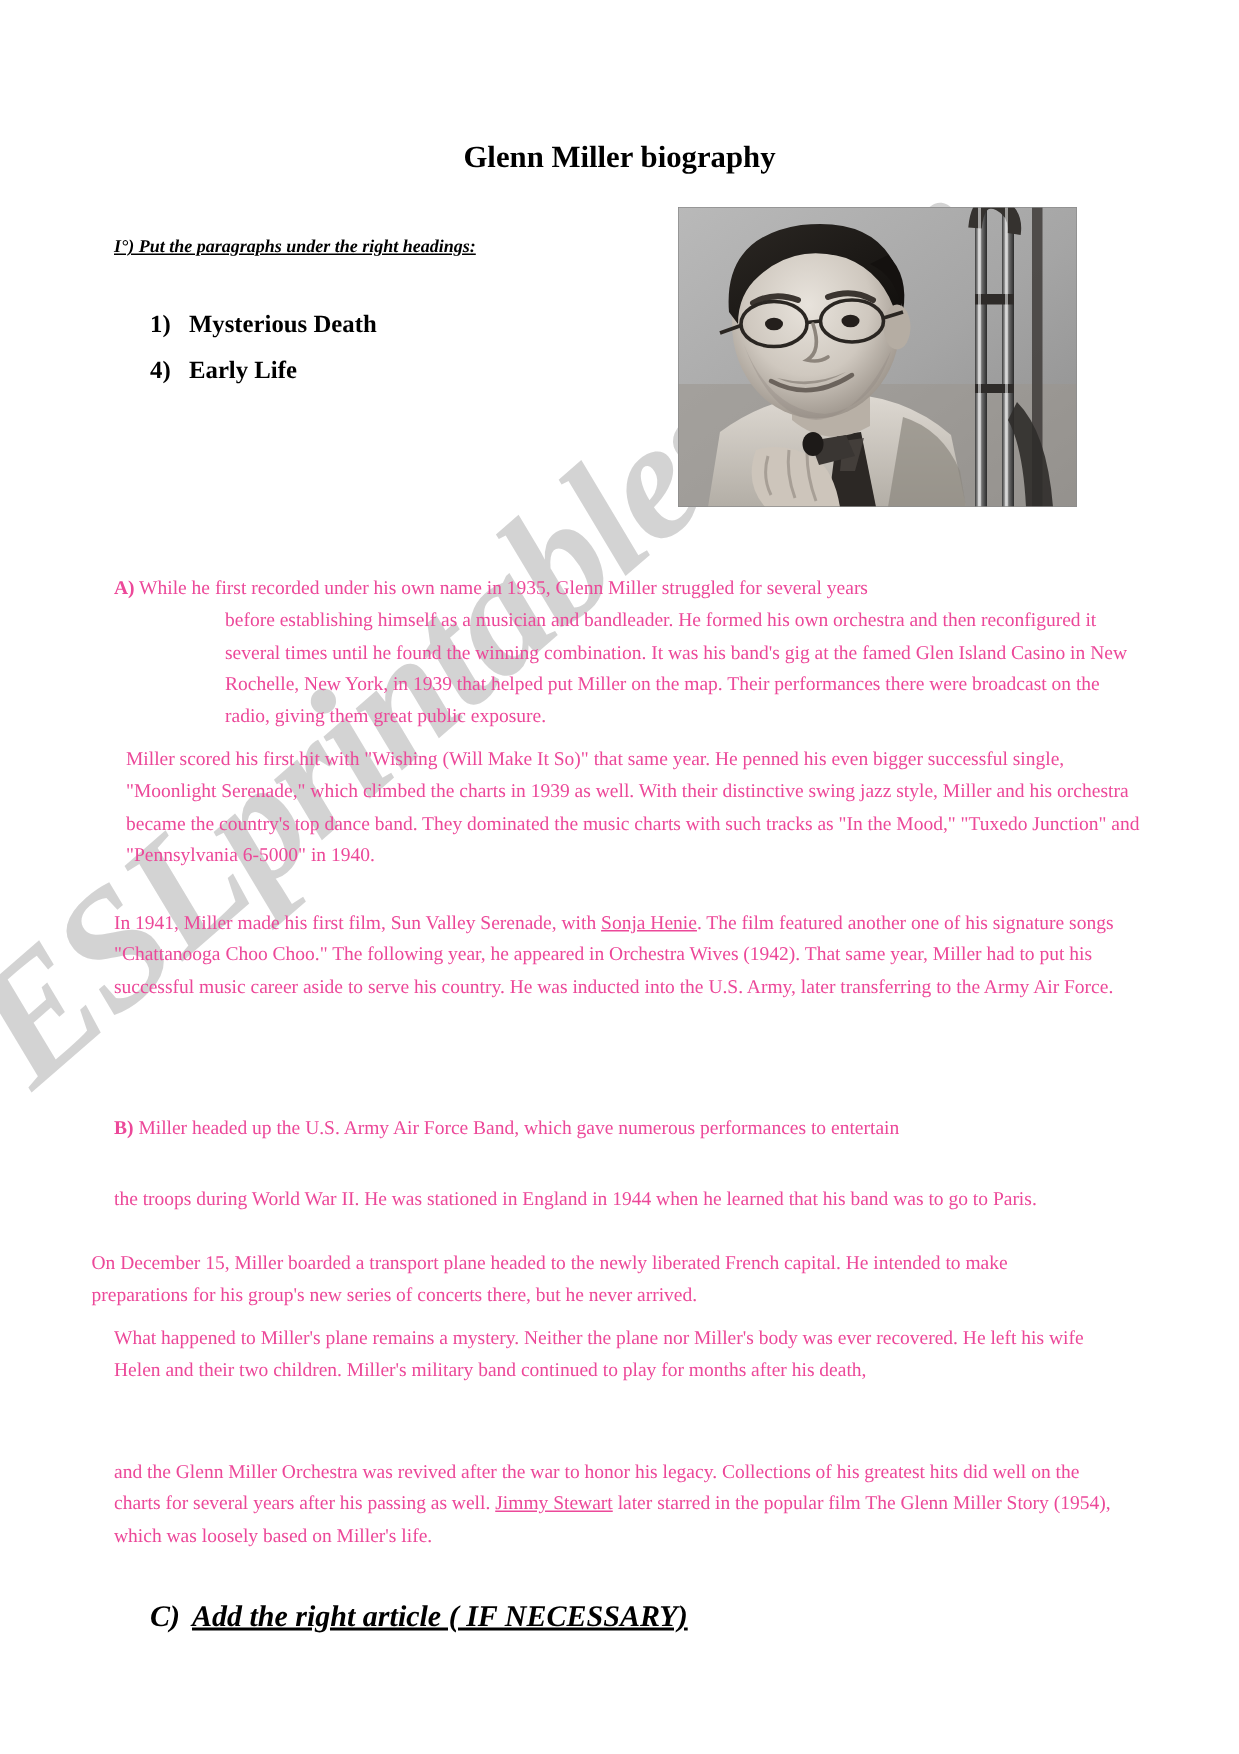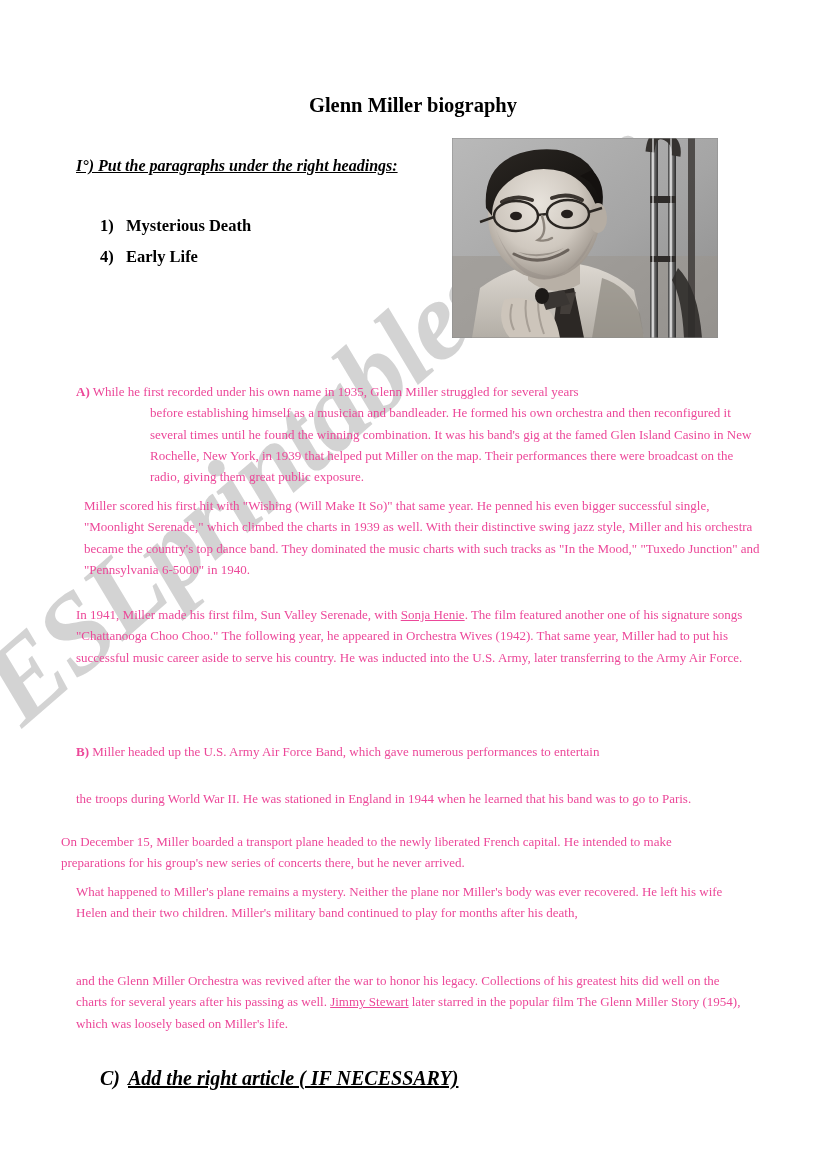--- a/index.html
+++ b/index.html
@@ -54,30 +54,30 @@
     width: 826px;
     text-align: center;
     font-size: 20.5px;
     font-weight: bold;
     letter-spacing: 0px;
   }
   #instruction-1 {
     position: absolute;
     left: 76px;
     top: 157px;
-    font-size: 16px;
+    font-size: 12px;
     font-weight: bold;
     font-style: italic;
     text-decoration: underline;
     white-space: nowrap;
   }
   #headings-list {
     position: absolute;
     left: 100px;
-    top: 210px;
+    top: 200px;
     width: 360px;
     margin: 0;
     padding: 0;
     list-style: none;
   }
   #headings-list li {
     font-size: 16.5px;
     font-weight: bold;
     height: 31px;
     line-height: 31px;

